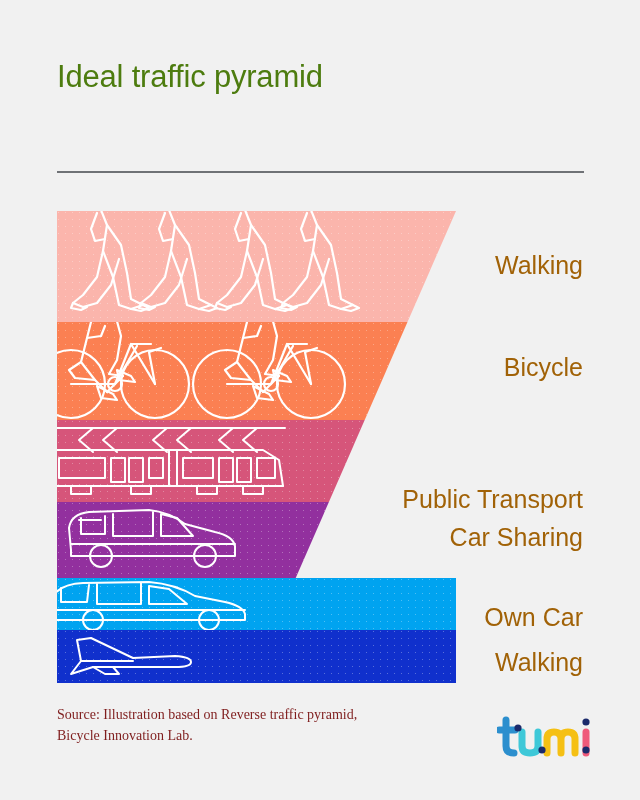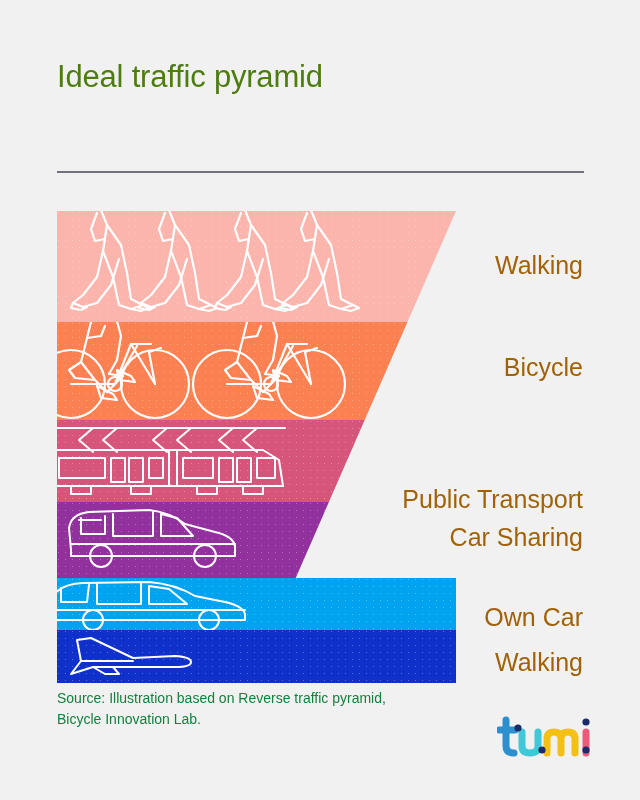--- a/index.html
+++ b/index.html
@@ -93,25 +93,26 @@
   #label-cycling  { top: 355px; }
   #label-transit  { top: 447px; margin-top: 40px; }
   #label-carshare { top: 525px; margin-left: 10px; }
   #label-owncar   { top: 589px; margin-top: 16px; }
   #label-flying   { top: 650px; }
 
   
   #source-block {
     position: absolute;
     left: 57px;
-    top: 688px;
+    top: 704px;
     width: 400px;
-    color: #15803d;
+    color: #7f1d1d;
     font-size: 14px;
     line-height: 21px;
+    font-family: Liberation Serif, serif;
   }
   #logo {
     position: absolute;
     right: 47px;
     top: 716px;
     width: 96px;
     height: 46px;
   }
 </style>
 </head>

